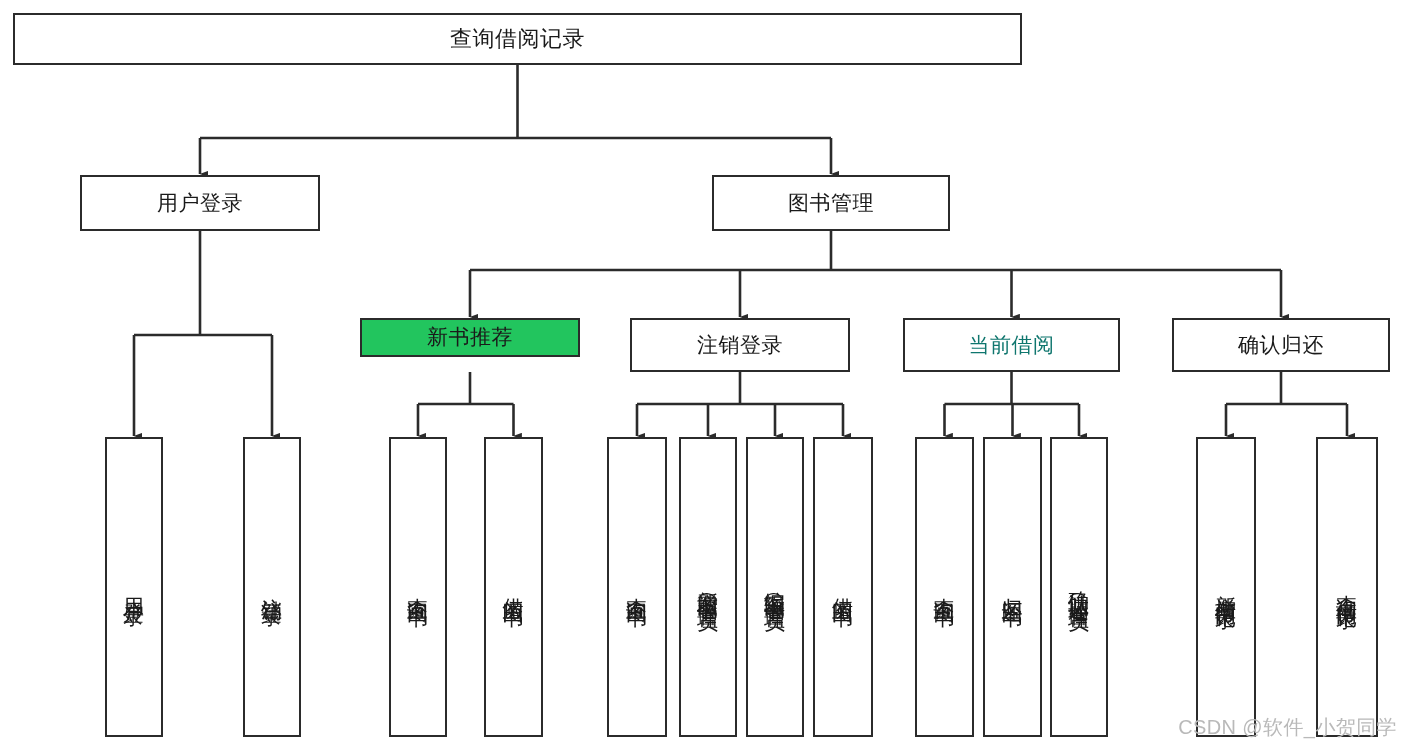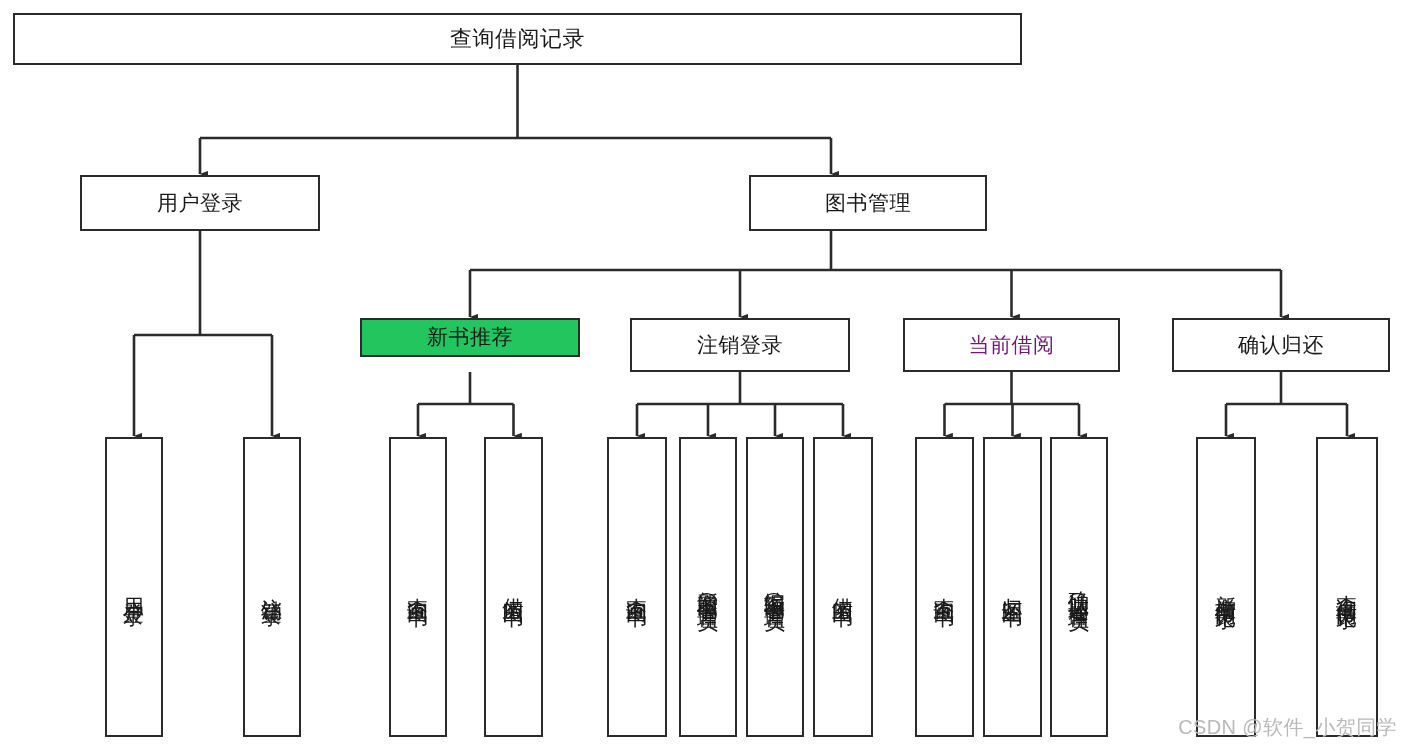--- a/index.html
+++ b/index.html
@@ -123,31 +123,31 @@
       </g>
   </svg>
 
   <div id="node-layer">
       <div class="node horizontal root" style="left: 13px; top: 13px; width: 1009px; height: 52px; border-color: rgb(43, 43, 43); background: rgb(255, 255, 255);">
         <span class="node-label" style="color: rgb(26, 26, 26);">查询借阅记录</span>
       </div>
       <div class="node horizontal" style="left: 80px; top: 175px; width: 240px; height: 56px; border-color: rgb(43, 43, 43); background: rgb(255, 255, 255);">
         <span class="node-label" style="color: rgb(26, 26, 26);">用户登录</span>
       </div>
-      <div class="node horizontal" style="left: 712px; top: 175px; width: 238px; height: 56px; border-color: rgb(43, 43, 43); background: rgb(255, 255, 255); margin-left: 37px;">
+      <div class="node horizontal" style="left: 712px; top: 175px; width: 238px; height: 56px; border-color: rgb(43, 43, 43); background: rgb(255, 255, 255);">
         <span class="node-label" style="color: rgb(26, 26, 26);">图书管理</span>
       </div>
       <div class="node horizontal" style="left: 360px; top: 318px; width: 220px; height: 39px; border-color: rgb(43, 43, 43); background: #22c55e;">
         <span class="node-label" style="color: rgb(26, 26, 26);">新书推荐</span>
       </div>
       <div class="node horizontal" style="left: 630px; top: 318px; width: 220px; height: 54px; border-color: rgb(43, 43, 43); background: rgb(255, 255, 255);">
         <span class="node-label" style="color: rgb(26, 26, 26);">注销登录</span>
       </div>
       <div class="node horizontal" style="left: 903px; top: 318px; width: 217px; height: 54px; border-color: rgb(43, 43, 43); background: rgb(255, 255, 255);">
-        <span class="node-label" style="color: #701a75;">当前借阅</span>
+        <span class="node-label" style="color: #0f766e;">当前借阅</span>
       </div>
       <div class="node horizontal" style="left: 1172px; top: 318px; width: 218px; height: 54px; border-color: rgb(43, 43, 43); background: rgb(255, 255, 255);">
         <span class="node-label" style="color: rgb(26, 26, 26);">确认归还</span>
       </div>
       <div class="node vertical" style="left: 105px; top: 437px; width: 58px; height: 300px; border-color: rgb(43, 43, 43); background: rgb(255, 255, 255);">
         <span class="node-label" style="color: rgb(26, 26, 26);">用户登录</span>
       </div>
       <div class="node vertical" style="left: 243px; top: 437px; width: 58px; height: 300px; border-color: rgb(43, 43, 43); background: rgb(255, 255, 255);">
         <span class="node-label" style="color: rgb(26, 26, 26);">注销登录</span>
       </div>

